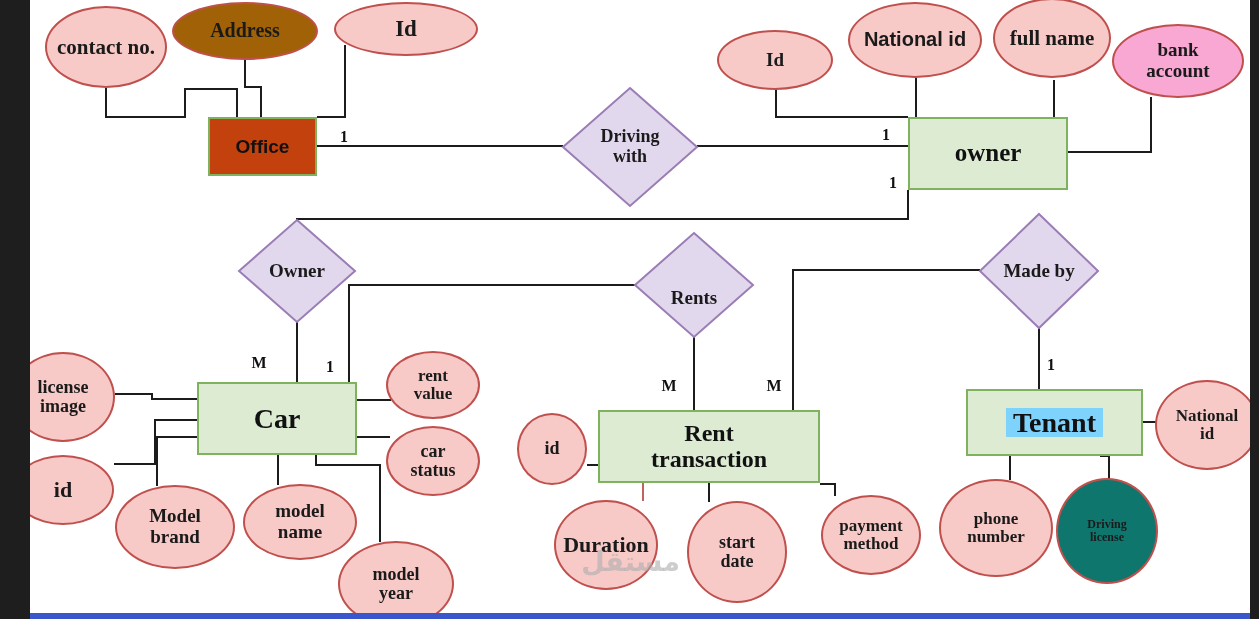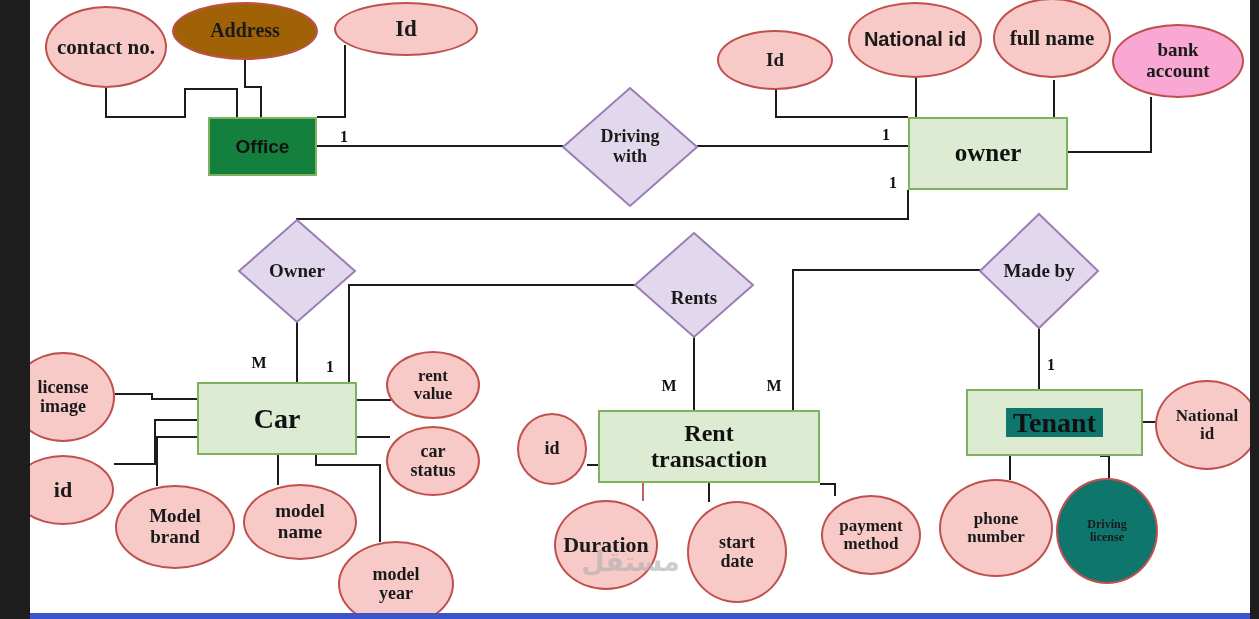--- a/index.html
+++ b/index.html
@@ -11,21 +11,21 @@
   .ellipse{
     position:absolute;z-index:2;border-radius:50%;box-sizing:border-box;
     display:flex;align-items:center;justify-content:center;text-align:center;
     font-weight:bold;color:#1a1a1a;line-height:1.08;white-space:pre-line;
   }
   .entity{
     position:absolute;z-index:2;box-sizing:border-box;
     display:flex;align-items:center;justify-content:center;text-align:center;
     font-weight:bold;color:#111;line-height:1.05;white-space:pre-line;
   }
-  .entity .hl{background:#0f766e;padding:0 7px;}
+  .entity .hl{background:#7dd3fc;padding:0 7px;}
   .rel-label{
     position:absolute;z-index:2;transform:translate(-50%,-50%);
     font-weight:bold;color:#1a1a1a;text-align:center;line-height:1.1;white-space:pre-line;
   }
   .card-label{
     position:absolute;z-index:3;transform:translate(-50%,-50%);
     font-weight:bold;color:#111;font-size:16px;
   }
   .sans{font-family:"Liberation Sans","DejaVu Sans",sans-serif;}
   #watermark{
@@ -75,21 +75,21 @@
       <polygon points="297,220 355,271 297,322 239,271" fill="#e2d8ee" stroke="#9a7db5" stroke-width="2"></polygon>
       <polygon points="694,233 753,285 694,337 635,285" fill="#e2d8ee" stroke="#9a7db5" stroke-width="2"></polygon>
       <polygon points="1039,214 1098,271 1039,328 980,271" fill="#e2d8ee" stroke="#9a7db5" stroke-width="2"></polygon>
     </svg>
   <div id="shapes">
       <div class="rel-label" style="left: 630px; top: 147px; font-size: 18px;">Driving
 with</div>
       <div class="rel-label" style="left: 297px; top: 271px; font-size: 19px;">Owner</div>
       <div class="rel-label" style="left: 694px; top: 298px; font-size: 19px;">Rents</div>
       <div class="rel-label" style="left: 1039px; top: 271px; font-size: 19px;">Made by</div>
-      <div class="entity sans" style="left: 208px; top: 117px; width: 109px; height: 59px; font-size: 19px; background: #15803d; border: 2px solid rgb(127, 178, 95);"><span>Office</span></div>
+      <div class="entity sans" style="left: 208px; top: 117px; width: 109px; height: 59px; font-size: 19px; background: #c2410c; border: 2px solid rgb(127, 178, 95);"><span>Office</span></div>
       <div class="entity" style="left: 908px; top: 117px; width: 160px; height: 73px; font-size: 25px; background: rgb(220, 235, 210); border: 2px solid rgb(127, 178, 95);"><span>owner</span></div>
       <div class="entity" style="left: 197px; top: 382px; width: 160px; height: 73px; font-size: 28px; background: rgb(220, 235, 210); border: 2px solid rgb(127, 178, 95);"><span>Car</span></div>
       <div class="entity" style="left: 598px; top: 410px; width: 222px; height: 73px; font-size: 24px; background: rgb(220, 235, 210); border: 2px solid rgb(127, 178, 95);"><span>Rent
 transaction</span></div>
       <div class="entity" style="left: 966px; top: 389px; width: 177px; height: 67px; font-size: 28px; background: rgb(220, 235, 210); border: 2px solid rgb(127, 178, 95);"><span class="hl">Tenant</span></div>
       <div class="ellipse" style="left: 45px; top: 6px; width: 122px; height: 82px; font-size: 21px; background: rgb(247, 202, 199); border: 2px solid rgb(192, 80, 77);">contact no.</div>
       <div class="ellipse" style="left: 172px; top: 2px; width: 146px; height: 58px; font-size: 20px; background: #a16207; border: 2px solid rgb(192, 80, 77);">Address</div>
       <div class="ellipse" style="left: 334px; top: 2px; width: 144px; height: 54px; font-size: 23px; background: rgb(247, 202, 199); border: 2px solid rgb(192, 80, 77);">Id</div>
       <div class="ellipse" style="left: 717px; top: 30px; width: 116px; height: 60px; font-size: 19px; background: rgb(247, 202, 199); border: 2px solid rgb(192, 80, 77);">Id</div>
       <div class="ellipse sans" style="left: 848px; top: 2px; width: 134px; height: 76px; font-size: 20px; background: rgb(247, 202, 199); border: 2px solid rgb(192, 80, 77);">National id</div>

